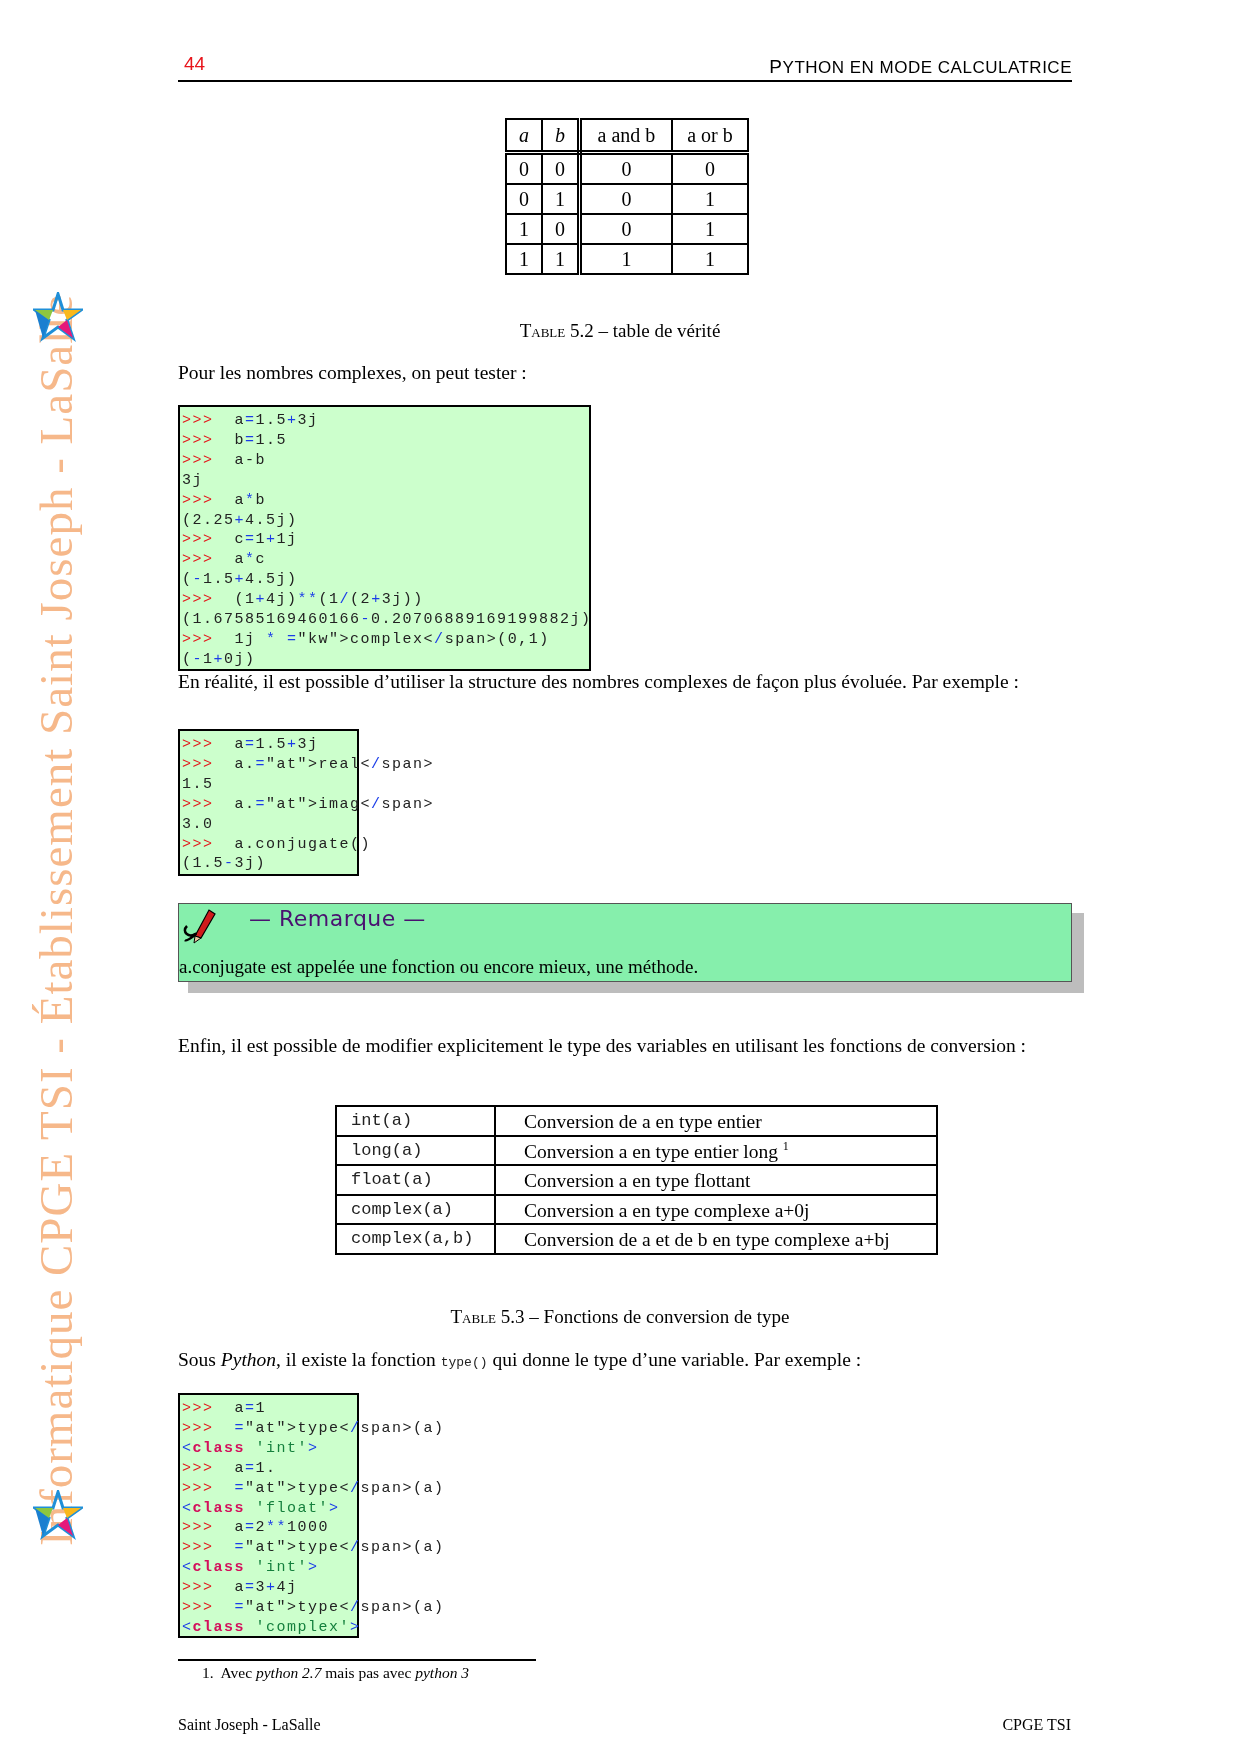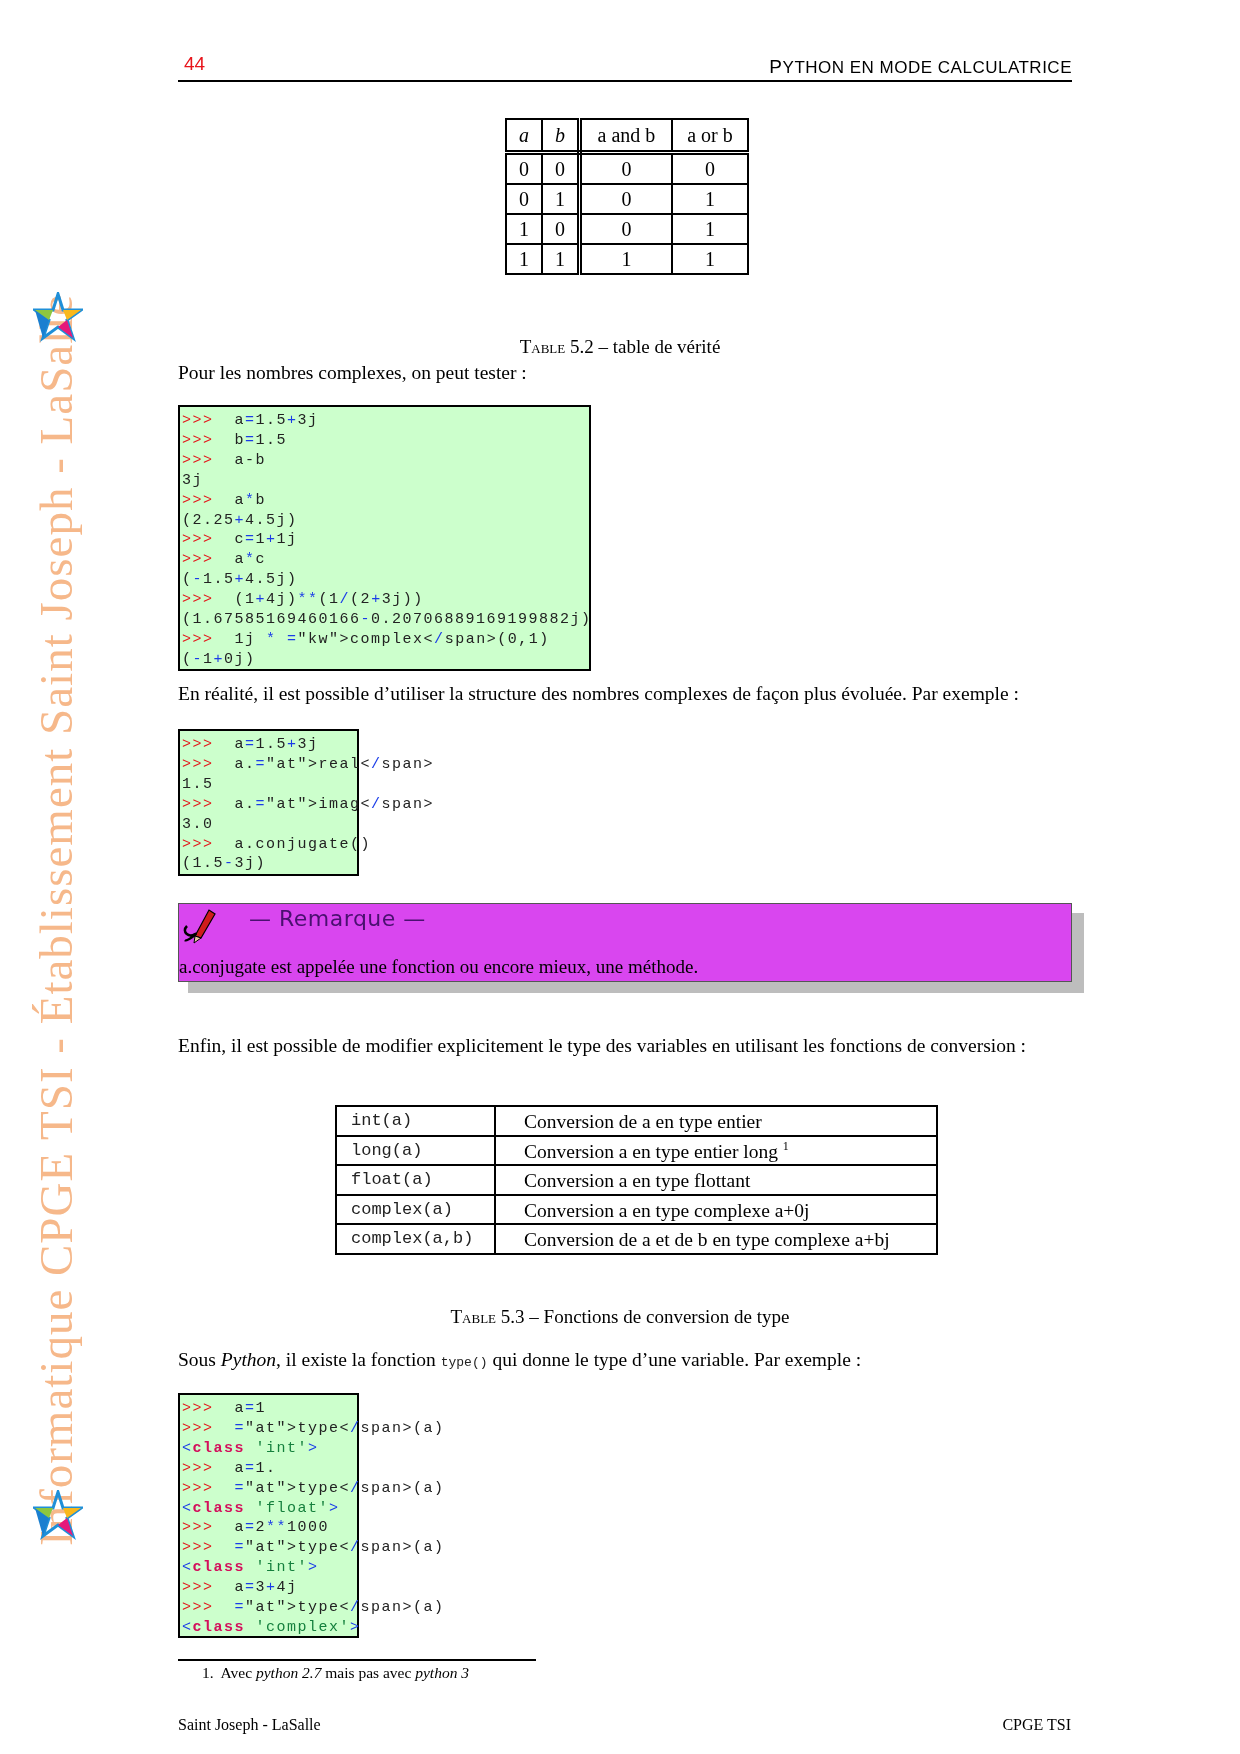--- a/index.html
+++ b/index.html
@@ -34,21 +34,21 @@
   .code { background:#ccffcc; border:2px solid #000; box-sizing:border-box;
           font-family:"Liberation Mono", "DejaVu Sans Mono", monospace; font-size:15px;
           line-height:19.9px; padding:4px 0 8px 2px; white-space:pre; letter-spacing:1.5px; color:#222; }
   .code .pr { color:#e31a1c; }
   .code .op { color:#1a3ce8; }
   .code .kw { color:#d3105c; font-weight:bold; }
   .code .st { color:#15803d; }
 
   
   #remark-shadow { left:188px; top:913px; width:896px; height:80px; background:#bdbdbd; }
-  #remark { left:178px; top:903px; width:894px; height:79px; background:#d946ef; border:1.5px solid #555; box-sizing:border-box; }
+  #remark { left:178px; top:903px; width:894px; height:79px; background:#86efac; border:1.5px solid #555; box-sizing:border-box; }
   #remark-title { left:70px; top:2px; font-family:"DejaVu Sans", sans-serif; font-size:22px; color:#4a1070; letter-spacing:0.5px; }
   #remark-text { left:0px; top:52px; font-size:19px; white-space:nowrap; }
   #remark-icon { left:2px; top:2px; width:40px; height:40px; }
 
   
   table.conv { position:absolute; left:335px; top:1105px; border-collapse:collapse; font-size:19.5px;border-radius:10px; }
   table.conv td { border:2px solid #000; height:27.5px; padding:0 12px; white-space:nowrap; }
   table.conv td.fn { font-family:"Liberation Mono", "DejaVu Sans Mono", monospace; font-size:17px; width:135px; color:#222; padding:0 8px 0 14px;}
   table.conv td.desc { width:400px;padding-left:28px; }
   sup { font-size:12px; }
@@ -114,27 +114,27 @@
     <td class="c3">1</td>
   </tr>
   <tr>
     <td class="c0">1</td>
     <td class="c1">1</td>
     <td class="c2">1</td>
     <td class="c3">1</td>
   </tr>
 </tbody>
   </table>
-<div class="abs caption" style="top:320px;margin-top:16px;"><span class="sc">Table 5.2</span><span> – table de vérité</span></div>
+<div class="abs caption" style="top:320px;"><span class="sc">Table 5.2</span><span> – table de vérité</span></div>
 
 <div class="abs para" style="top:362px;">Pour les nombres complexes, on peut tester :</div>
 
 <div class="abs code" id="code1" style="left:178px;top:405px;width:413px;height:266px;"><div><span class="pr">&gt;&gt;&gt;</span>  a<span class="op">=</span>1.5<span class="op">+</span>3j</div><div><span class="pr">&gt;&gt;&gt;</span>  b<span class="op">=</span>1.5</div><div><span class="pr">&gt;&gt;&gt;</span>  a-b</div><div>3j</div><div><span class="pr">&gt;&gt;&gt;</span>  a<span class="op">*</span>b</div><div>(2.25<span class="op">+</span>4.5j)</div><div><span class="pr">&gt;&gt;&gt;</span>  c<span class="op">=</span>1<span class="op">+</span>1j</div><div><span class="pr">&gt;&gt;&gt;</span>  a<span class="op">*</span>c</div><div>(<span class="op">-</span>1.5<span class="op">+</span>4.5j)</div><div><span class="pr">&gt;&gt;&gt;</span>  (1<span class="op">+</span>4j)<span class="op">**</span>(1<span class="op">/</span>(2<span class="op">+</span>3j))</div><div>(1.67585169460166<span class="op">-</span>0.20706889169199882j)</div><div><span class="pr">&gt;&gt;&gt;</span>  1j <span class="op">*</span> <span class<span="" class="op">=</span>"kw"&gt;complex&lt;<span class="op">/</span>span&gt;(0,1)</div><div>(<span class="op">-</span>1<span class="op">+</span>0j)</div></div>
 
-<div class="abs para" style="top:671px;margin-top:12px;">En réalité, il est possible d’utiliser la structure des nombres complexes de façon plus évoluée. Par exemple :</div>
+<div class="abs para" style="top:671px;">En réalité, il est possible d’utiliser la structure des nombres complexes de façon plus évoluée. Par exemple :</div>
 
 <div class="abs code" id="code2" style="left:178px;top:729px;width:181px;height:147px;"><div><span class="pr">&gt;&gt;&gt;</span>  a<span class="op">=</span>1.5<span class="op">+</span>3j</div><div><span class="pr">&gt;&gt;&gt;</span>  a.<span class<span="" class="op">=</span>"at"&gt;real&lt;<span class="op">/</span>span&gt;</div><div>1.5</div><div><span class="pr">&gt;&gt;&gt;</span>  a.<span class<span="" class="op">=</span>"at"&gt;imag&lt;<span class="op">/</span>span&gt;</div><div>3.0</div><div><span class="pr">&gt;&gt;&gt;</span>  a.conjugate()</div><div>(1.5<span class="op">-</span>3j)</div></div>
 
 <div class="abs" id="remark-shadow"></div>
 <div class="abs" id="remark">
   <svg class="abs" id="remark-icon" viewBox="0 0 40 40">
     <path d="M14 30 L28 4 L34 8 L20 32 Z" fill="#d01c1c" stroke="#000" stroke-width="1.2"></path>
     <path d="M14 30 L20 32 L13 37 Z" fill="#e8c9a0" stroke="#000" stroke-width="1"></path>
     <path d="M6 20 C0 26, 8 32, 14 28 C18 26, 6 36, 4 34" fill="none" stroke="#000" stroke-width="2.5"></path>
   </svg>

